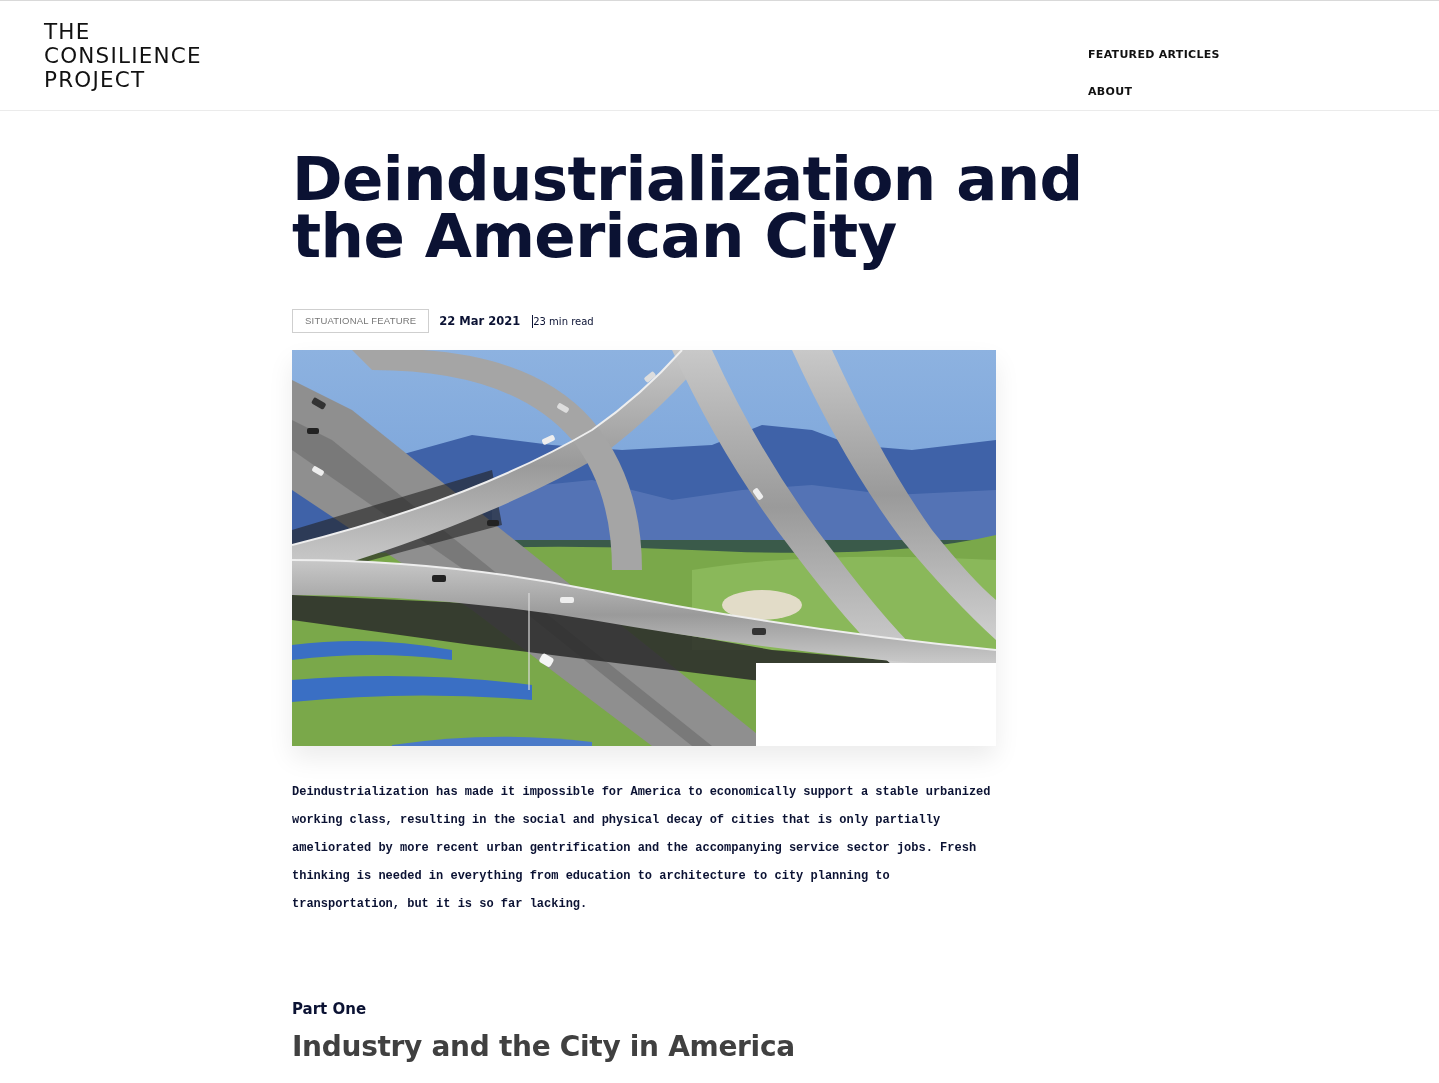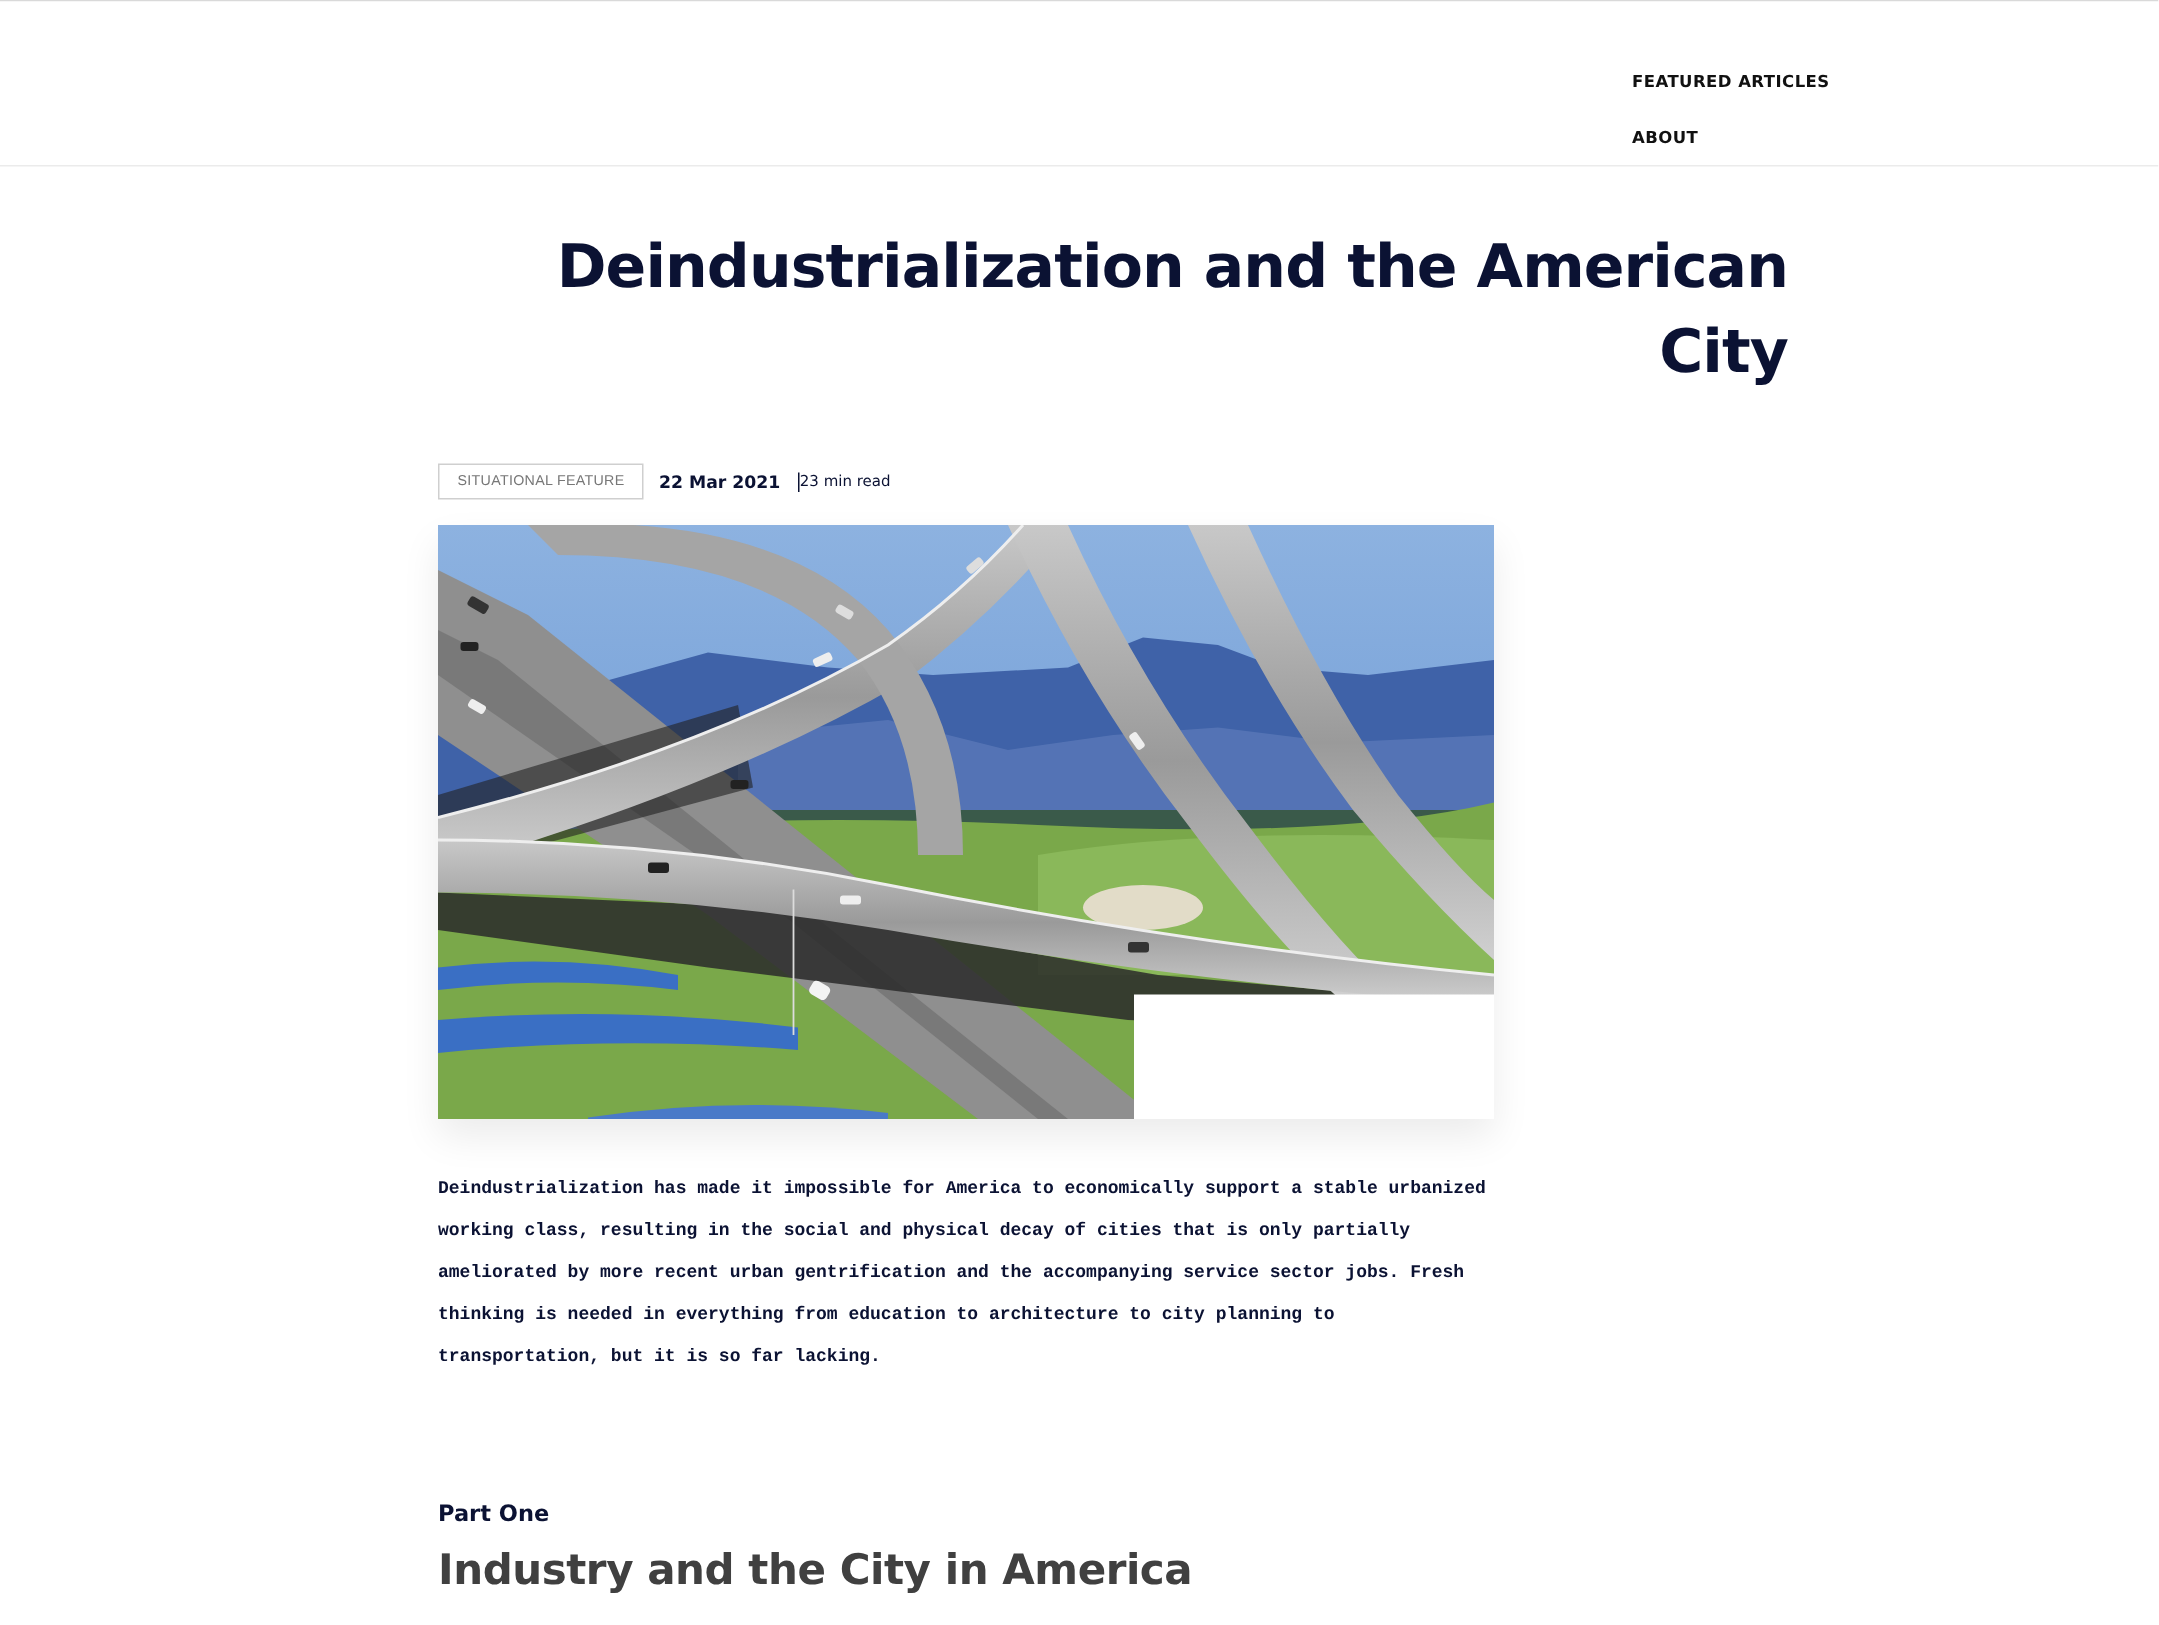--- a/index.html
+++ b/index.html
@@ -19,22 +19,22 @@
     }
 
     nav.main-nav { position: absolute; top: 47px; left: 1088px; display: flex; gap: 24px; flex-direction: column; }
     nav.main-nav a {
       font-family: "DejaVu Sans", sans-serif; font-weight: bold; font-size: 11px;
       letter-spacing: 0.3px; color: #111111; text-decoration: none; cursor: pointer;
     }
 
     .article { position: absolute; left: 292px; top: 150px; width: 900px; }
     h1.article-title {
-      font-family: "DejaVu Sans", sans-serif; font-weight: bold; font-size: 40px;
-      line-height: 57px; color: #0b1233; letter-spacing: -0.6px; width: 900px; text-align: right;
+      font-family: "DejaVu Sans", sans-serif; font-weight: bold; font-size: 61px;
+      line-height: 57px; color: #0b1233; letter-spacing: -0.6px; width: 900px;
     }
 
     .meta { position: absolute; left: 292px; top: 309px; height: 24px; display: flex; align-items: center; }
     .tag {
       border: 1px solid #cfcfcf; padding: 0 12px; height: 24px; line-height: 22px;
       font-family: "Liberation Sans", sans-serif; font-size: 9.5px; color: #777777;
       letter-spacing: 0.2px; cursor: pointer;
     }
     .date {
       margin-left: 10px; font-family: "DejaVu Sans", sans-serif; font-weight: bold;
@@ -69,20 +69,25 @@
       font-family: "DejaVu Sans", sans-serif; font-size: 28px; color: #404040; letter-spacing: -0.3px;
       white-space: nowrap;
     }
   </style>
 </head>
 <body>
 
 <div class="topline"></div>
 
 <header class="site-header">
+  <div class="logo">
+    <div class="line">THE</div>
+    <div class="line">CONSILIENCE</div>
+    <div class="line">PROJECT</div>
+  </div>
   <nav class="main-nav">
     <a>FEATURED ARTICLES</a>
     <a>ABOUT</a>
   </nav>
 </header>
 
 <div class="article">
   <h1 class="article-title">Deindustrialization and the American City</h1>
 </div>
 

